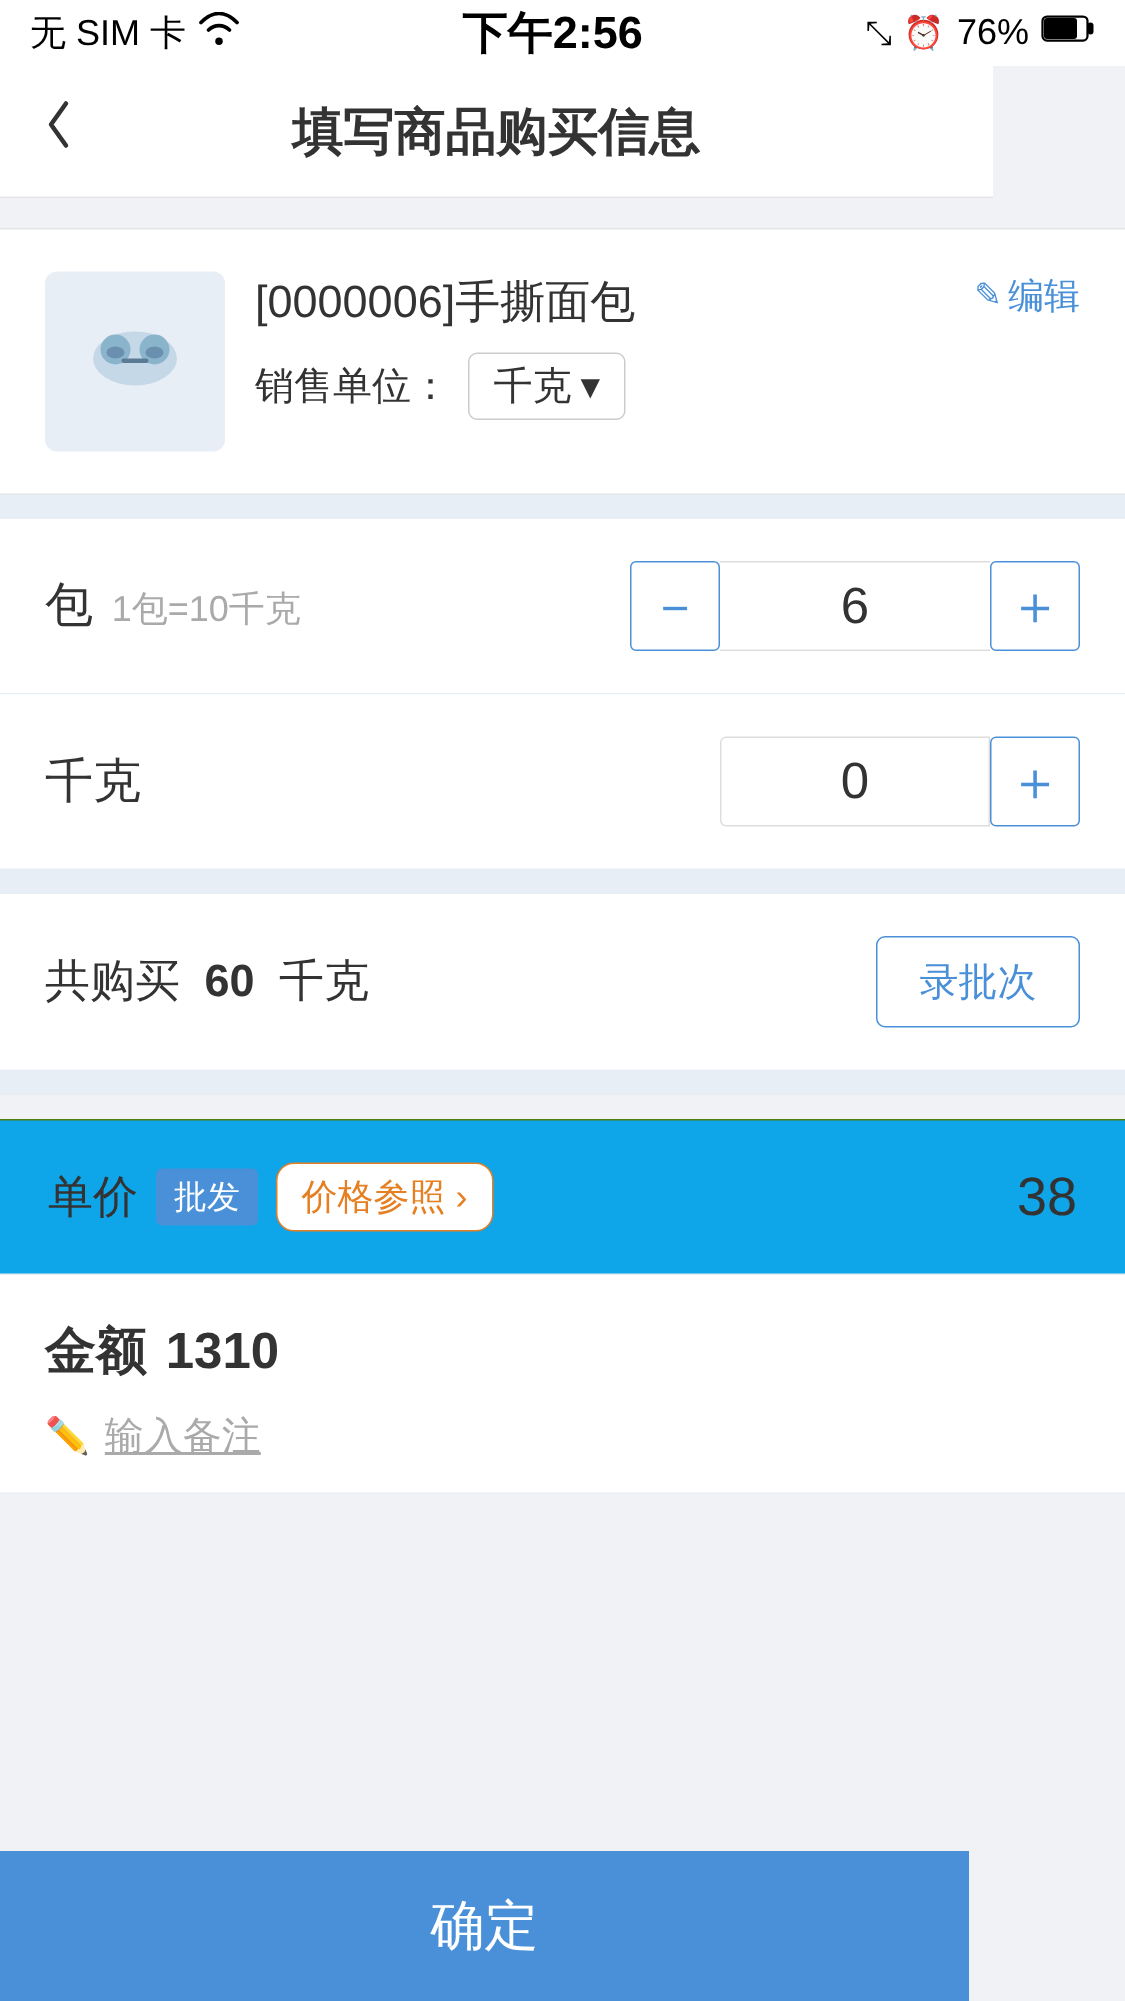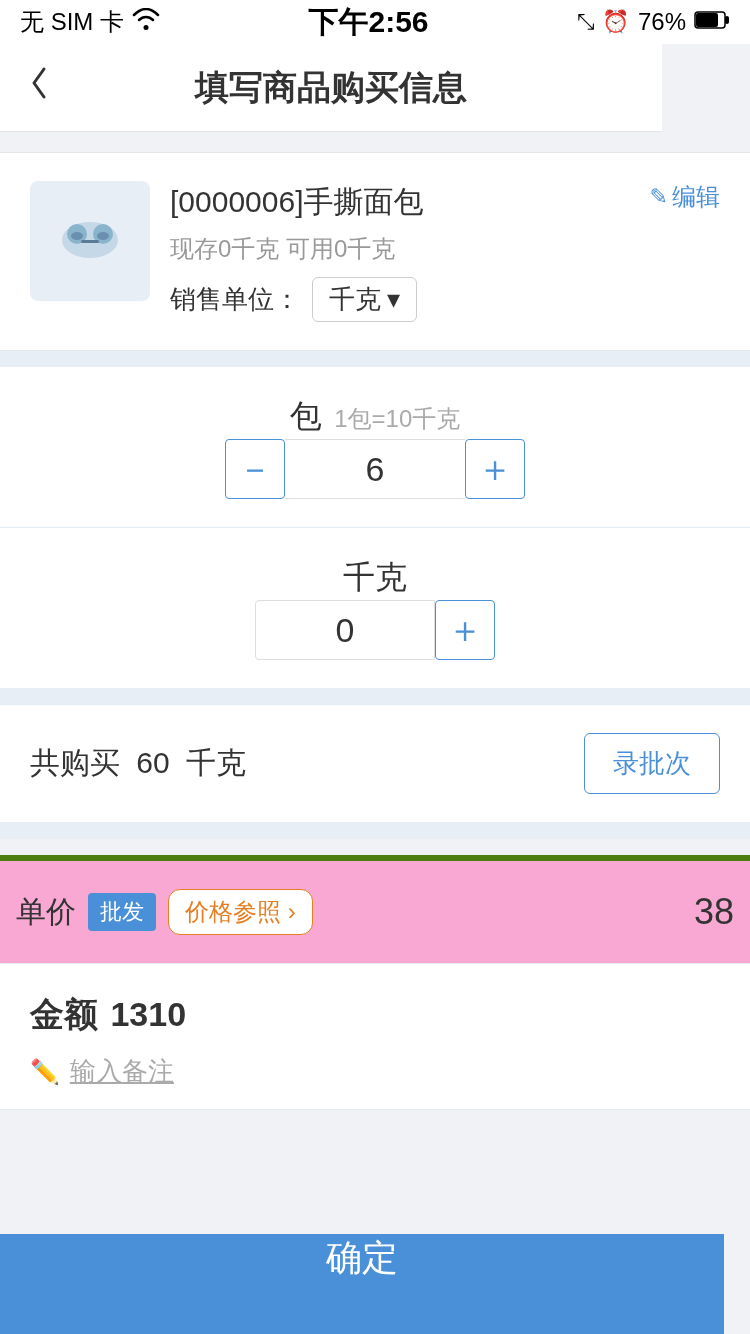--- a/index.html
+++ b/index.html
@@ -129,21 +129,20 @@
       background: #e8eef5;
     }
 
     .qty-section {
       background: #fff;
       padding: 28px 30px;
       display: flex;
       align-items: center;
       justify-content: space-between;
       border-bottom: 1px solid #e8eef5;
-      flex-direction: column;
     }
     .qty-control {
       display: flex;
       align-items: center;
       gap: 0;
     }
     .qty-btn {
       width: 60px;
       height: 60px;
       border: 1px solid #4a90d9;
@@ -183,26 +182,26 @@
       color: #4a90d9;
       font-size: 26px;
       padding: 12px 28px;
       border-radius: 6px;
       background: #fff;
       cursor: pointer;
     }
 
     
     .price-section {
-      background: #f9a8d4;
-      padding: 28px 16px;
+      background: #0ea5e9;
+      padding: 28px 32px;
       display: flex;
       align-items: center;
       justify-content: space-between;
-      border-top: 6px solid #4d7c0f;
+      border-top: 1px solid #4d7c0f;
       border-bottom: 1px solid #e8eef5;
       margin-top: 16px;
     }
     .price-left {
       display: flex;
       align-items: center;
       gap: 12px;
     }
     .price-label {
       font-size: 30px;
@@ -267,24 +266,25 @@
     .empty-space {
       height: 320px;
       background: #f0f2f5;
     }
 
     
     .confirm-btn-wrap {
       position: fixed;
       bottom: 0;
       left: 0;
-      width: 724px;
+      width: 646px;
       height: 100px;
       background: #4a90d9;
       display: flex;
+      align-items: center;
       justify-content: center;
       cursor: pointer;
     }
     .confirm-btn-text {
       font-size: 36px;
       color: #fff;
       font-weight: 500;
     }
   </style>
 </head>
@@ -333,21 +333,20 @@
         <circle cx="22" cy="22" r="10" fill="#8ab4cc"></circle>
         <circle cx="48" cy="22" r="10" fill="#8ab4cc"></circle>
         <ellipse cx="22" cy="24" rx="6" ry="4" fill="#6b8faf"></ellipse>
         <ellipse cx="48" cy="24" rx="6" ry="4" fill="#6b8faf"></ellipse>
         <rect x="26" y="28" width="18" height="3" rx="1.5" fill="#5a7a95"></rect>
       </svg>
     </div>
   </div>
   <div class="product-info">
     <div class="product-name">[0000006]手撕面包</div>
-    <div class="product-stock">现存0千克   可用0千克</div>
     <div class="product-unit-row">
       <span>销售单位：</span>
       <div class="unit-select">
         <span>千克</span>
         <span>▾</span>
       </div>
     </div>
   </div>
   <div class="product-right">
     <div class="edit-btn">
@@ -379,21 +378,21 @@
     <input class="qty-input" type="text" value="0" style="border: 1px solid rgb(221, 221, 221); border-radius: 4px 0px 0px 4px;">
     <div class="qty-btn">＋</div>
   </div>
 </div>
 
 <div class="section-divider"></div>
 
 <div class="total-section">
   <div style="font-size:30px;color:#333;">
     <span>共购买</span>
-    <span style="font-weight:400;margin:16px 8px;">60</span>
+    <span style="font-weight:700;margin:16px 8px;">60</span>
     <span>千克</span>
   </div>
   <div class="batch-btn">录批次</div>
 </div>
 
 <div class="section-divider"></div>
 
 <div class="price-section">
   <div class="price-left">
     <span class="price-label">单价</span>

